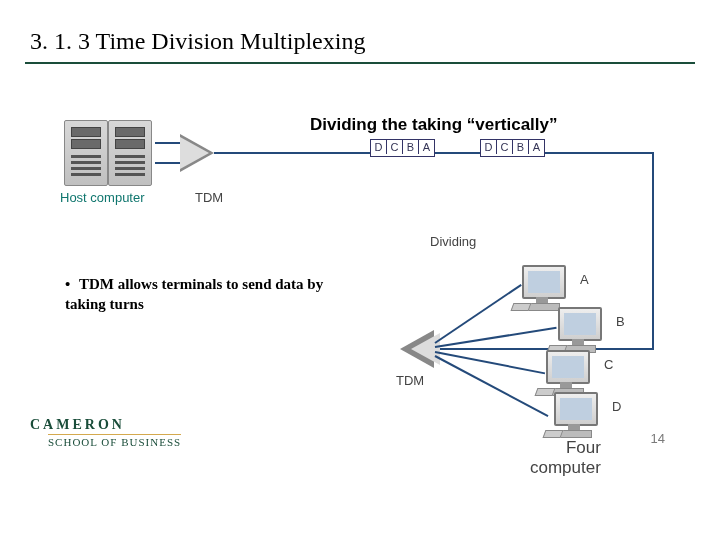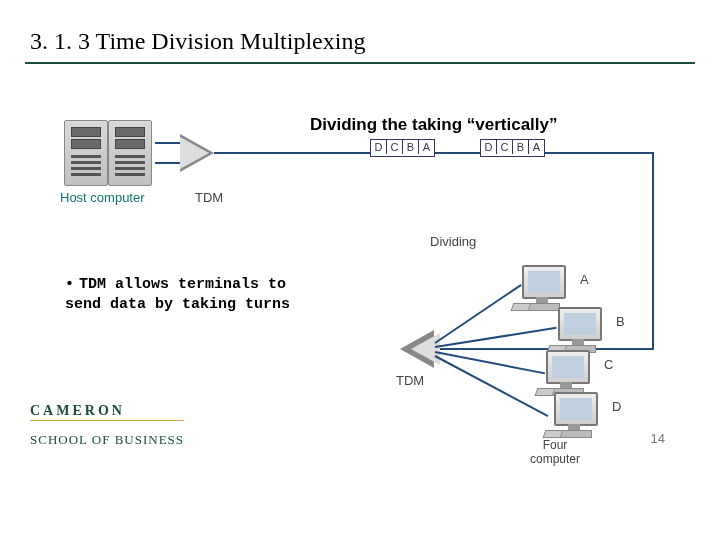--- a/index.html
+++ b/index.html
@@ -46,21 +46,21 @@
     font-family: Arial, Helvetica, sans-serif;
     font-weight: bold;
     font-size: 17px;
     color: #000;
   }
   .bullet {
     position: absolute;
     top: 185px;
     left: 5px;
     width: 260px;
-    font-family: Liberation Mono, monospace;
+    font-family: Liberation Serif, serif;
     font-weight: bold;
     font-size: 15px;
     line-height: 1.3;
   }
   .bullet .dot {
     display: inline-block;
     width: 14px;
   }
   
   .host {
@@ -250,23 +250,23 @@
   .tD { top: 302px; left: 490px; }
   .lA { top: 182px; left: 520px; }
   .lB { top: 224px; left: 556px; }
   .lC { top: 267px; left: 544px; }
   .lD { top: 309px; left: 552px; }
   .four-label {
     position: absolute;
     top: 348px;
     left: 470px;
     font-family: Arial, sans-serif;
-    font-size: 12px;
+    font-size: 17px;
     color: #444;
-    text-align: center;
+    text-align: right;
     line-height: 1.2;
   }
   
   .fan { position: absolute; height: 2px; background: #244a7a; transform-origin: left center; }
   .fA { top: 252px; left: 375px; width: 104px; transform: rotate(-34deg); }
   .fB { top: 256px; left: 375px; width: 123px; transform: rotate(-9deg); }
   .fC { top: 261px; left: 375px; width: 112px; transform: rotate(11deg); }
   .fD { top: 265px; left: 375px; width: 128px; transform: rotate(28deg); }
   
   .logo {
@@ -275,27 +275,28 @@
     left: 30px;
     font-family: 'Trajan Pro', Georgia, serif;
   }
   .logo .big {
     font-size: 14px;
     letter-spacing: 3px;
     color: #1a4d3a;
     font-weight: bold;
   }
   .logo .small {
-    font-size: 13px;
+    font-size: 11px;
     letter-spacing: 1px;
     color: #1a4d3a;
     text-transform: uppercase;
     border-top: 1px solid #d4a94e;
-    padding-top: 11px;
+    padding-top: 1px;
     margin-top: 1px;
+    margin-left: 18px;
   }
   .pagenum {
     position: absolute;
     bottom: 22px;
     right: 55px;
     font-family: Arial, sans-serif;
     font-size: 13px;
     color: #7a7a7a;
   }
 </style>

